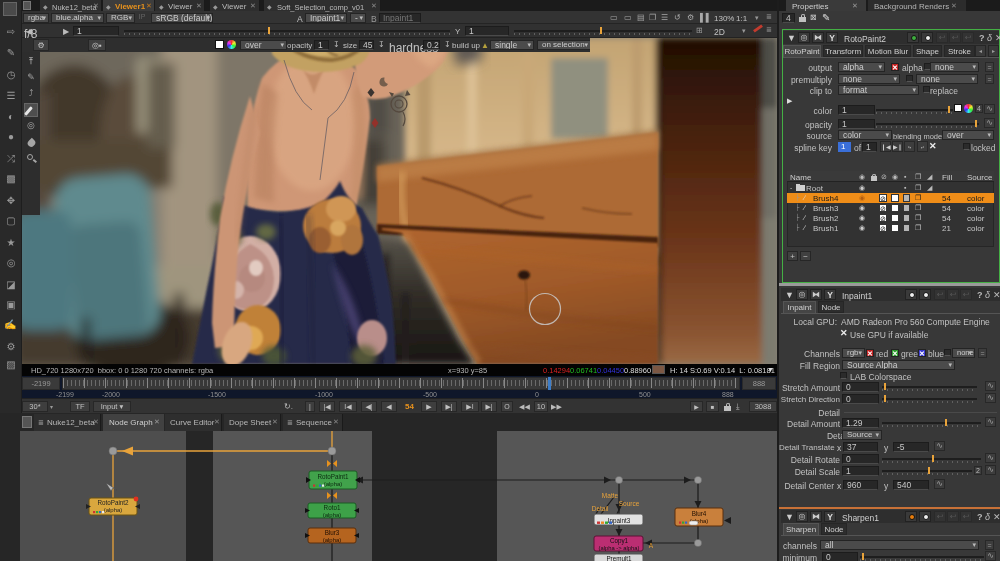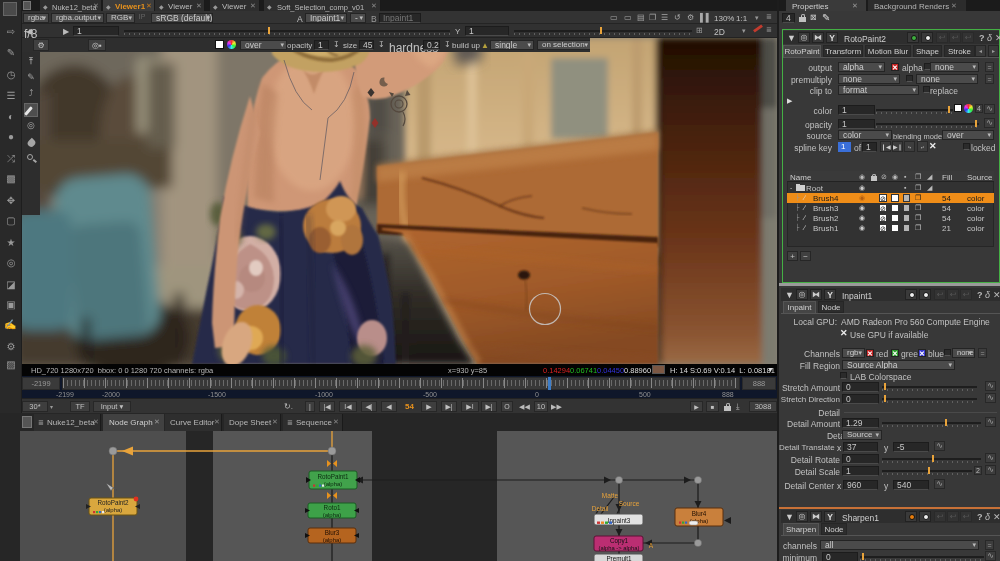--- a/index.html
+++ b/index.html
@@ -219,21 +219,21 @@
 <div class="tx" style="left:168px;top:2px;font-size:8px;color:#bdbdbd;">Viewer</div>
 <div class="tx" style="left:196px;top:2px;font-size:7px;color:#8a8a8a;">✕</div>
 <div class="tx" style="left:213px;top:2px;font-size:6px;color:#999;line-height:11px;">◆</div>
 <div class="tx" style="left:222px;top:2px;font-size:8px;color:#bdbdbd;">Viewer</div>
 <div class="tx" style="left:250px;top:2px;font-size:7px;color:#8a8a8a;">✕</div>
 <div class="tx" style="left:267px;top:2px;font-size:6px;color:#999;line-height:11px;">◆</div>
 <div class="tx" style="left:277px;top:2.5px;font-size:7.5px;color:#bdbdbd;">Soft_Selection_comp_v01</div>
 <div class="tx" style="left:371px;top:2px;font-size:7px;color:#8a8a8a;">✕</div>
 
 <div class="dd" style="left:23px;top:13px;width:26px;height:10px;font-size:8px;">rgba</div>
-<div class="dd" style="left:51px;top:13px;width:53px;height:10px;font-size:8px;">rgba.output</div>
+<div class="dd" style="left:51px;top:13px;width:53px;height:10px;font-size:8px;">blue.alpha</div>
 <div class="dd" style="left:106px;top:13px;width:29px;height:10px;font-size:8px;">RGB</div>
 <div class="ic" style="left:136px;top:13px;width:12px;font-size:7px;color:#666;">IP</div>
 <div class="dd" style="left:151px;top:13px;width:62px;height:10px;">sRGB (default)</div>
 <div class="tx" style="left:297px;top:14px;font-size:8.5px;color:#c2c2c2;">A</div>
 <div class="dd" style="left:305px;top:13px;width:42px;height:10px;">Inpaint1</div>
 <div class="dd" style="left:350px;top:13px;width:16px;height:10px;">-</div>
 <div class="tx" style="left:371px;top:14px;font-size:8.5px;color:#9a9a9a;">B</div>
 <div class="inp" style="left:379px;top:13px;width:42px;height:10px;color:#777;">Inpaint1</div>
 
 <div class="ic" style="left:610px;top:13px;font-size:8px;">▭</div>

